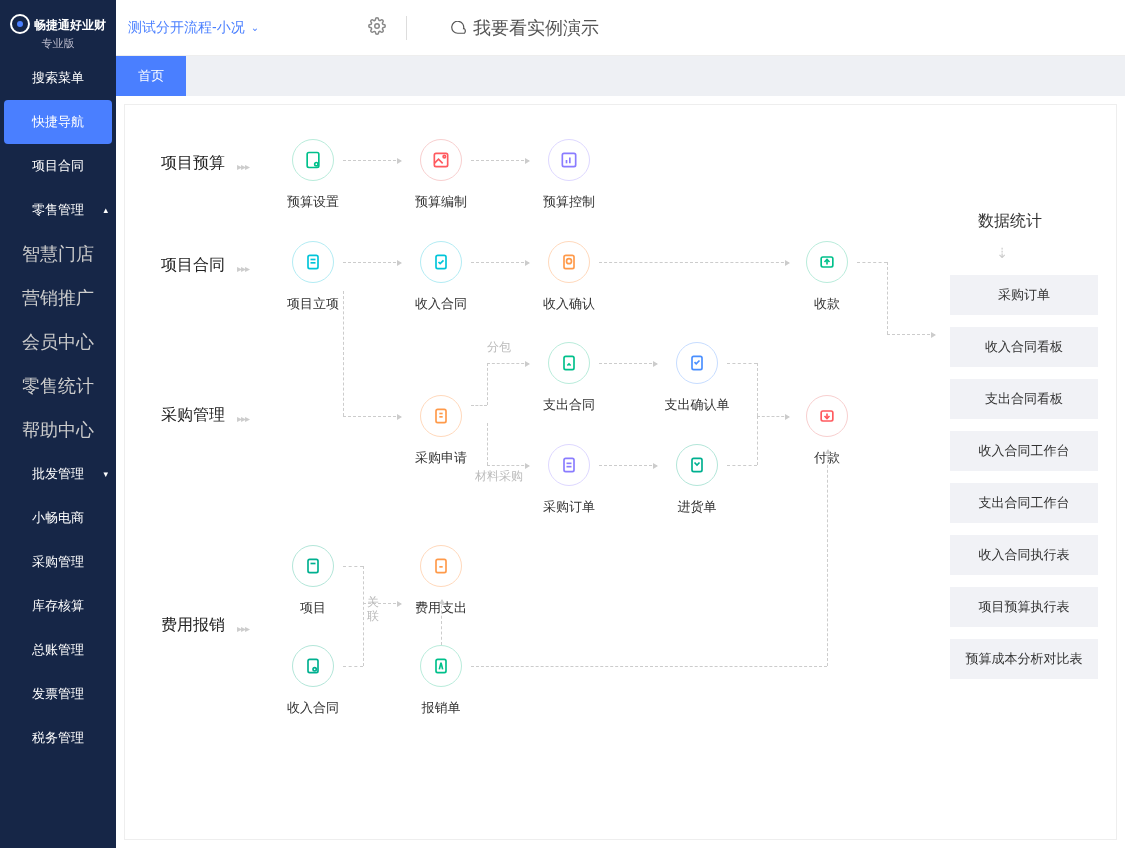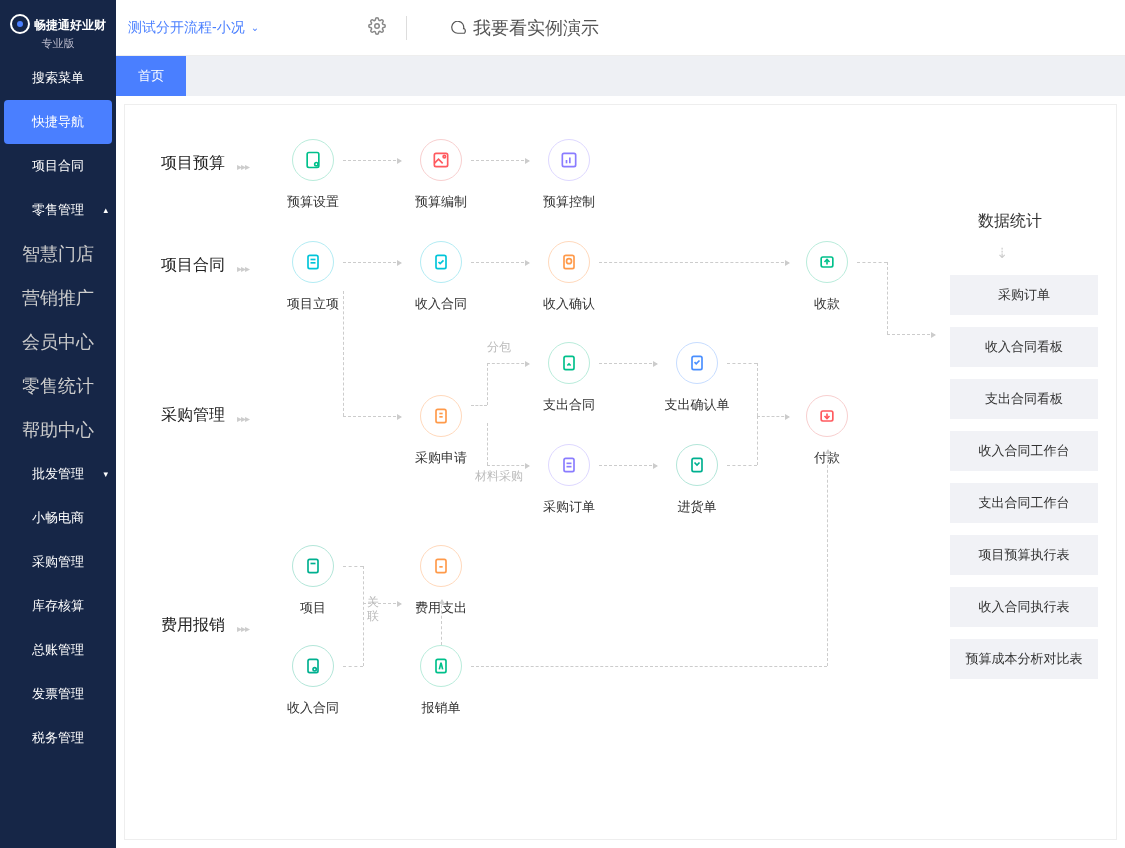--- a/index.html
+++ b/index.html
@@ -379,24 +379,24 @@
   <div class="stat-btn">
           <span>支出合同看板</span>
         </div>
   <div class="stat-btn">
           <span>收入合同工作台</span>
         </div>
   <div class="stat-btn">
           <span>支出合同工作台</span>
         </div>
   <div class="stat-btn">
+          <span>收入合同执行表</span>
+        </div>
+  <div class="stat-btn">
           <span>项目预算执行表</span>
         </div>
   <div class="stat-btn">
-          <span>收入合同执行表</span>
-        </div>
-  <div class="stat-btn">
           <span>预算成本分析对比表</span>
         </div>
 </div>
 
 </div>
 </div>
 
 </body></html>

